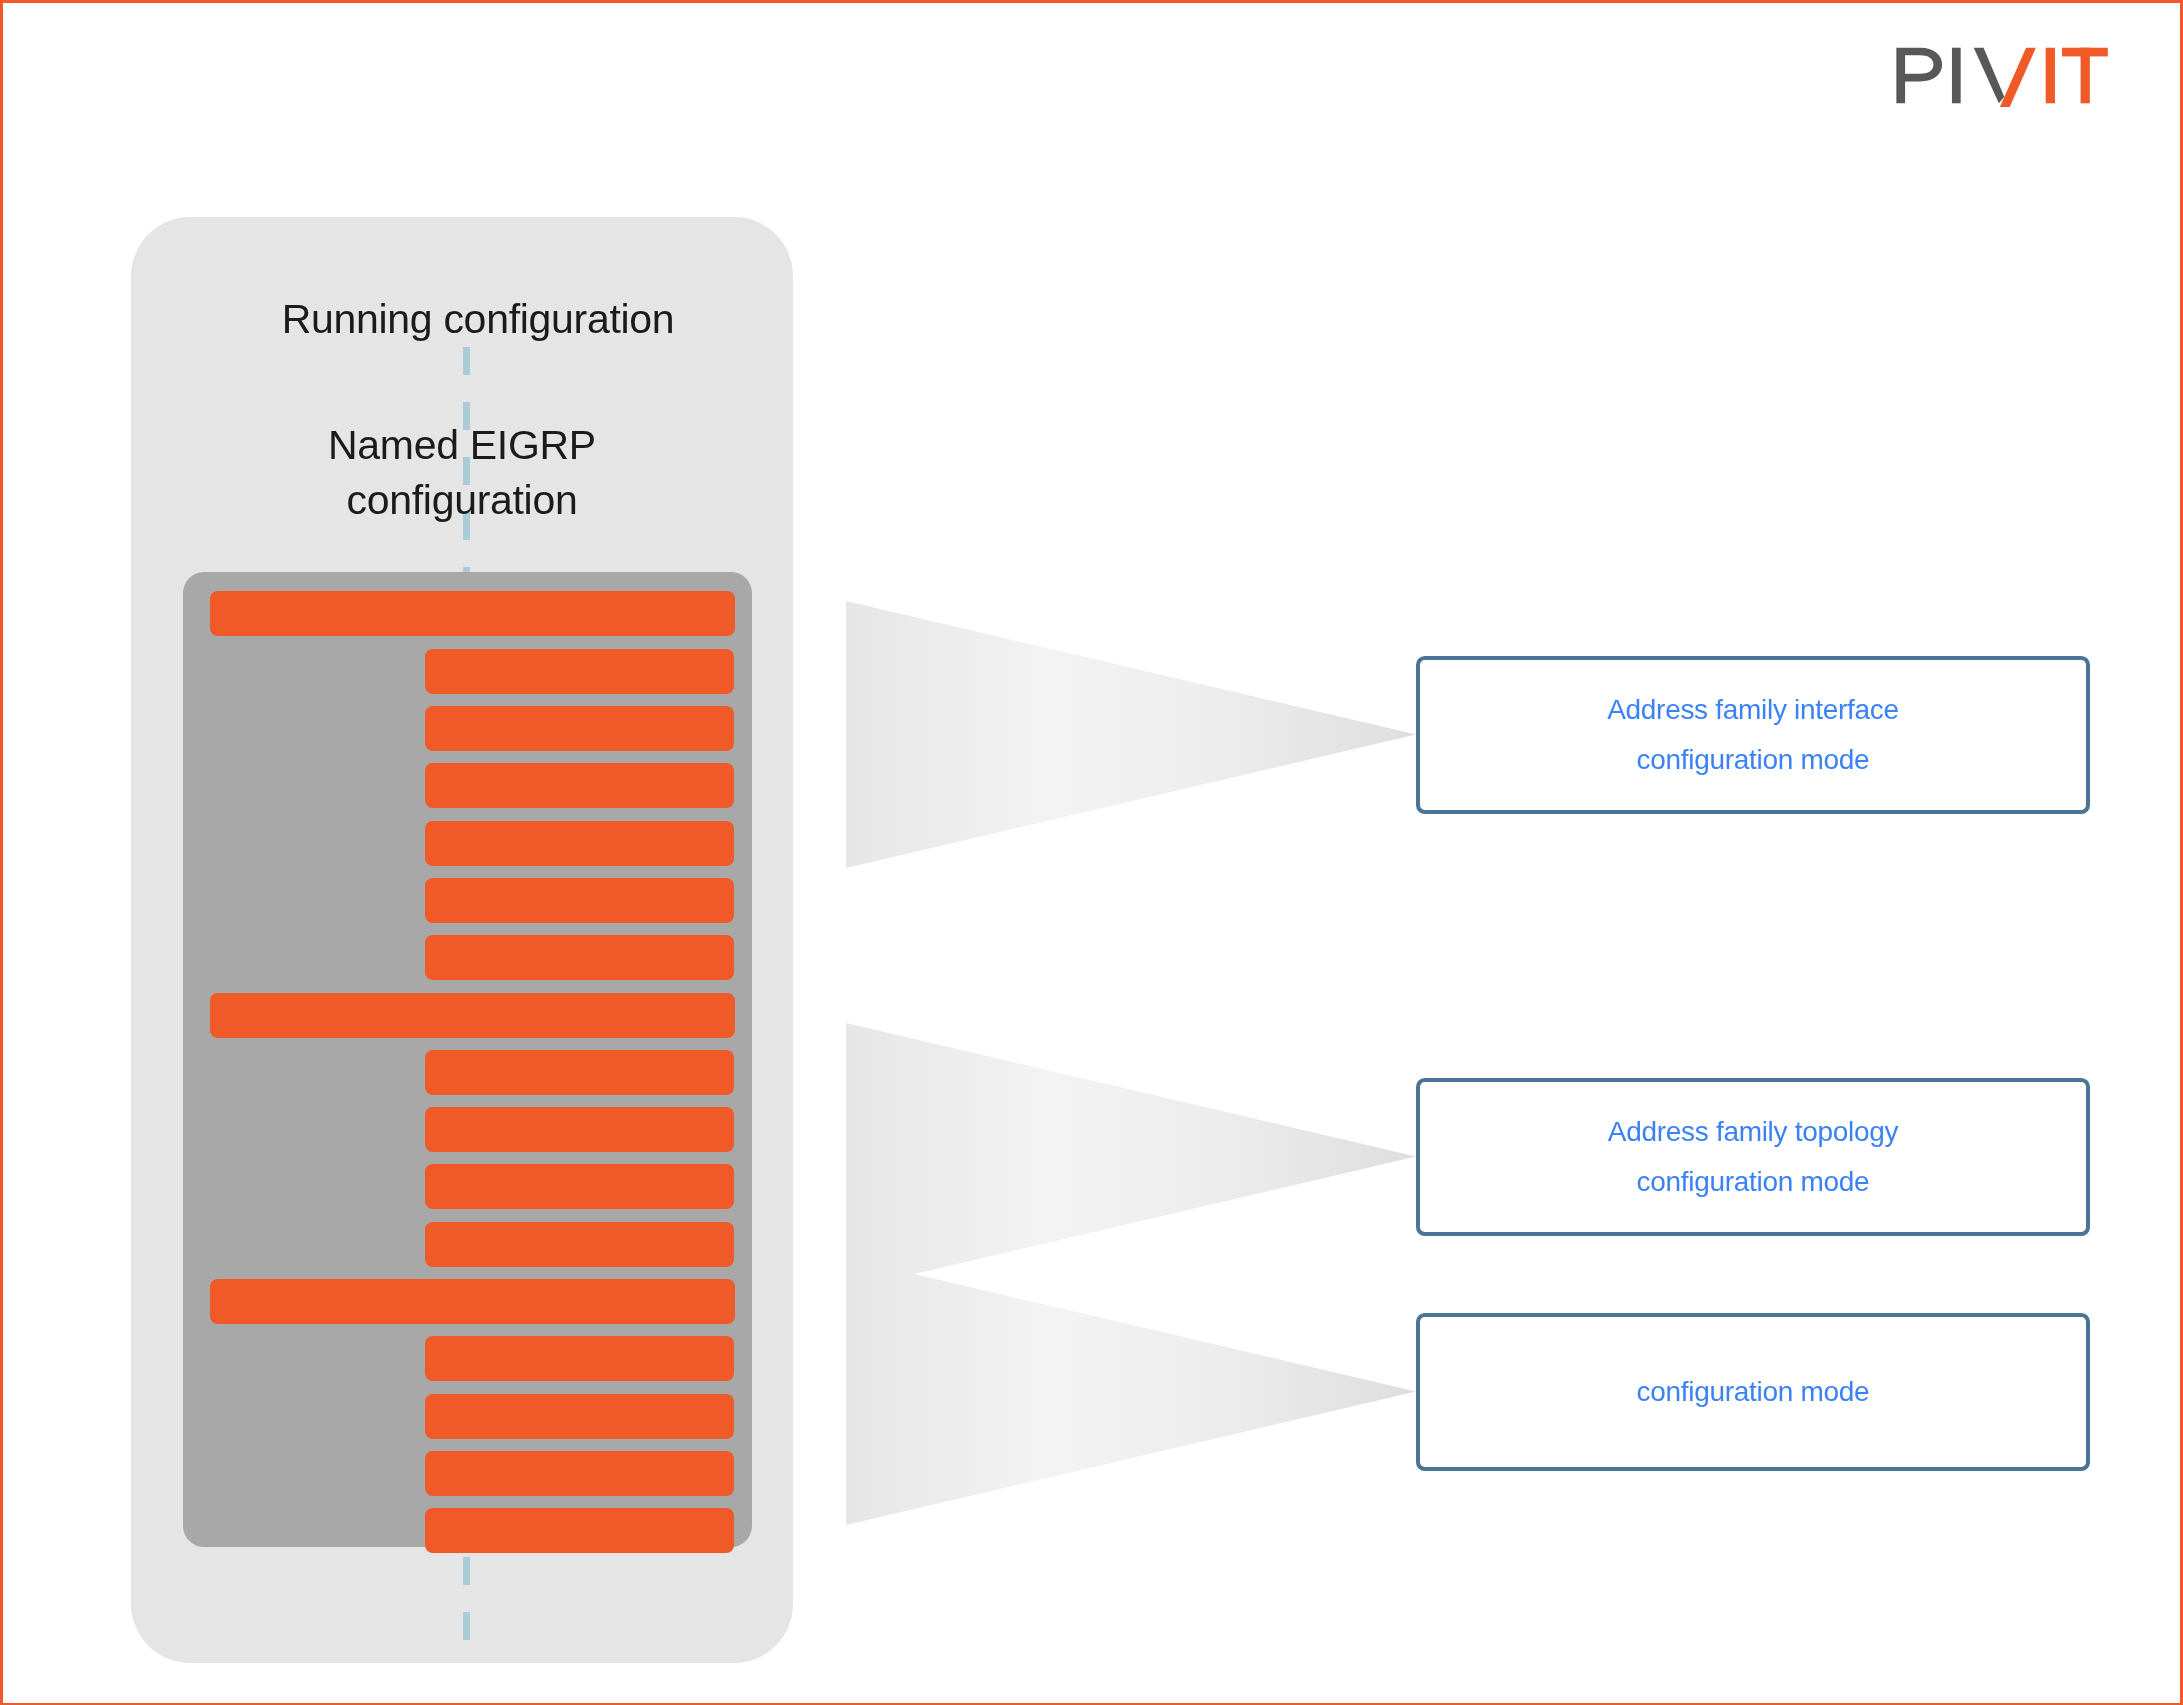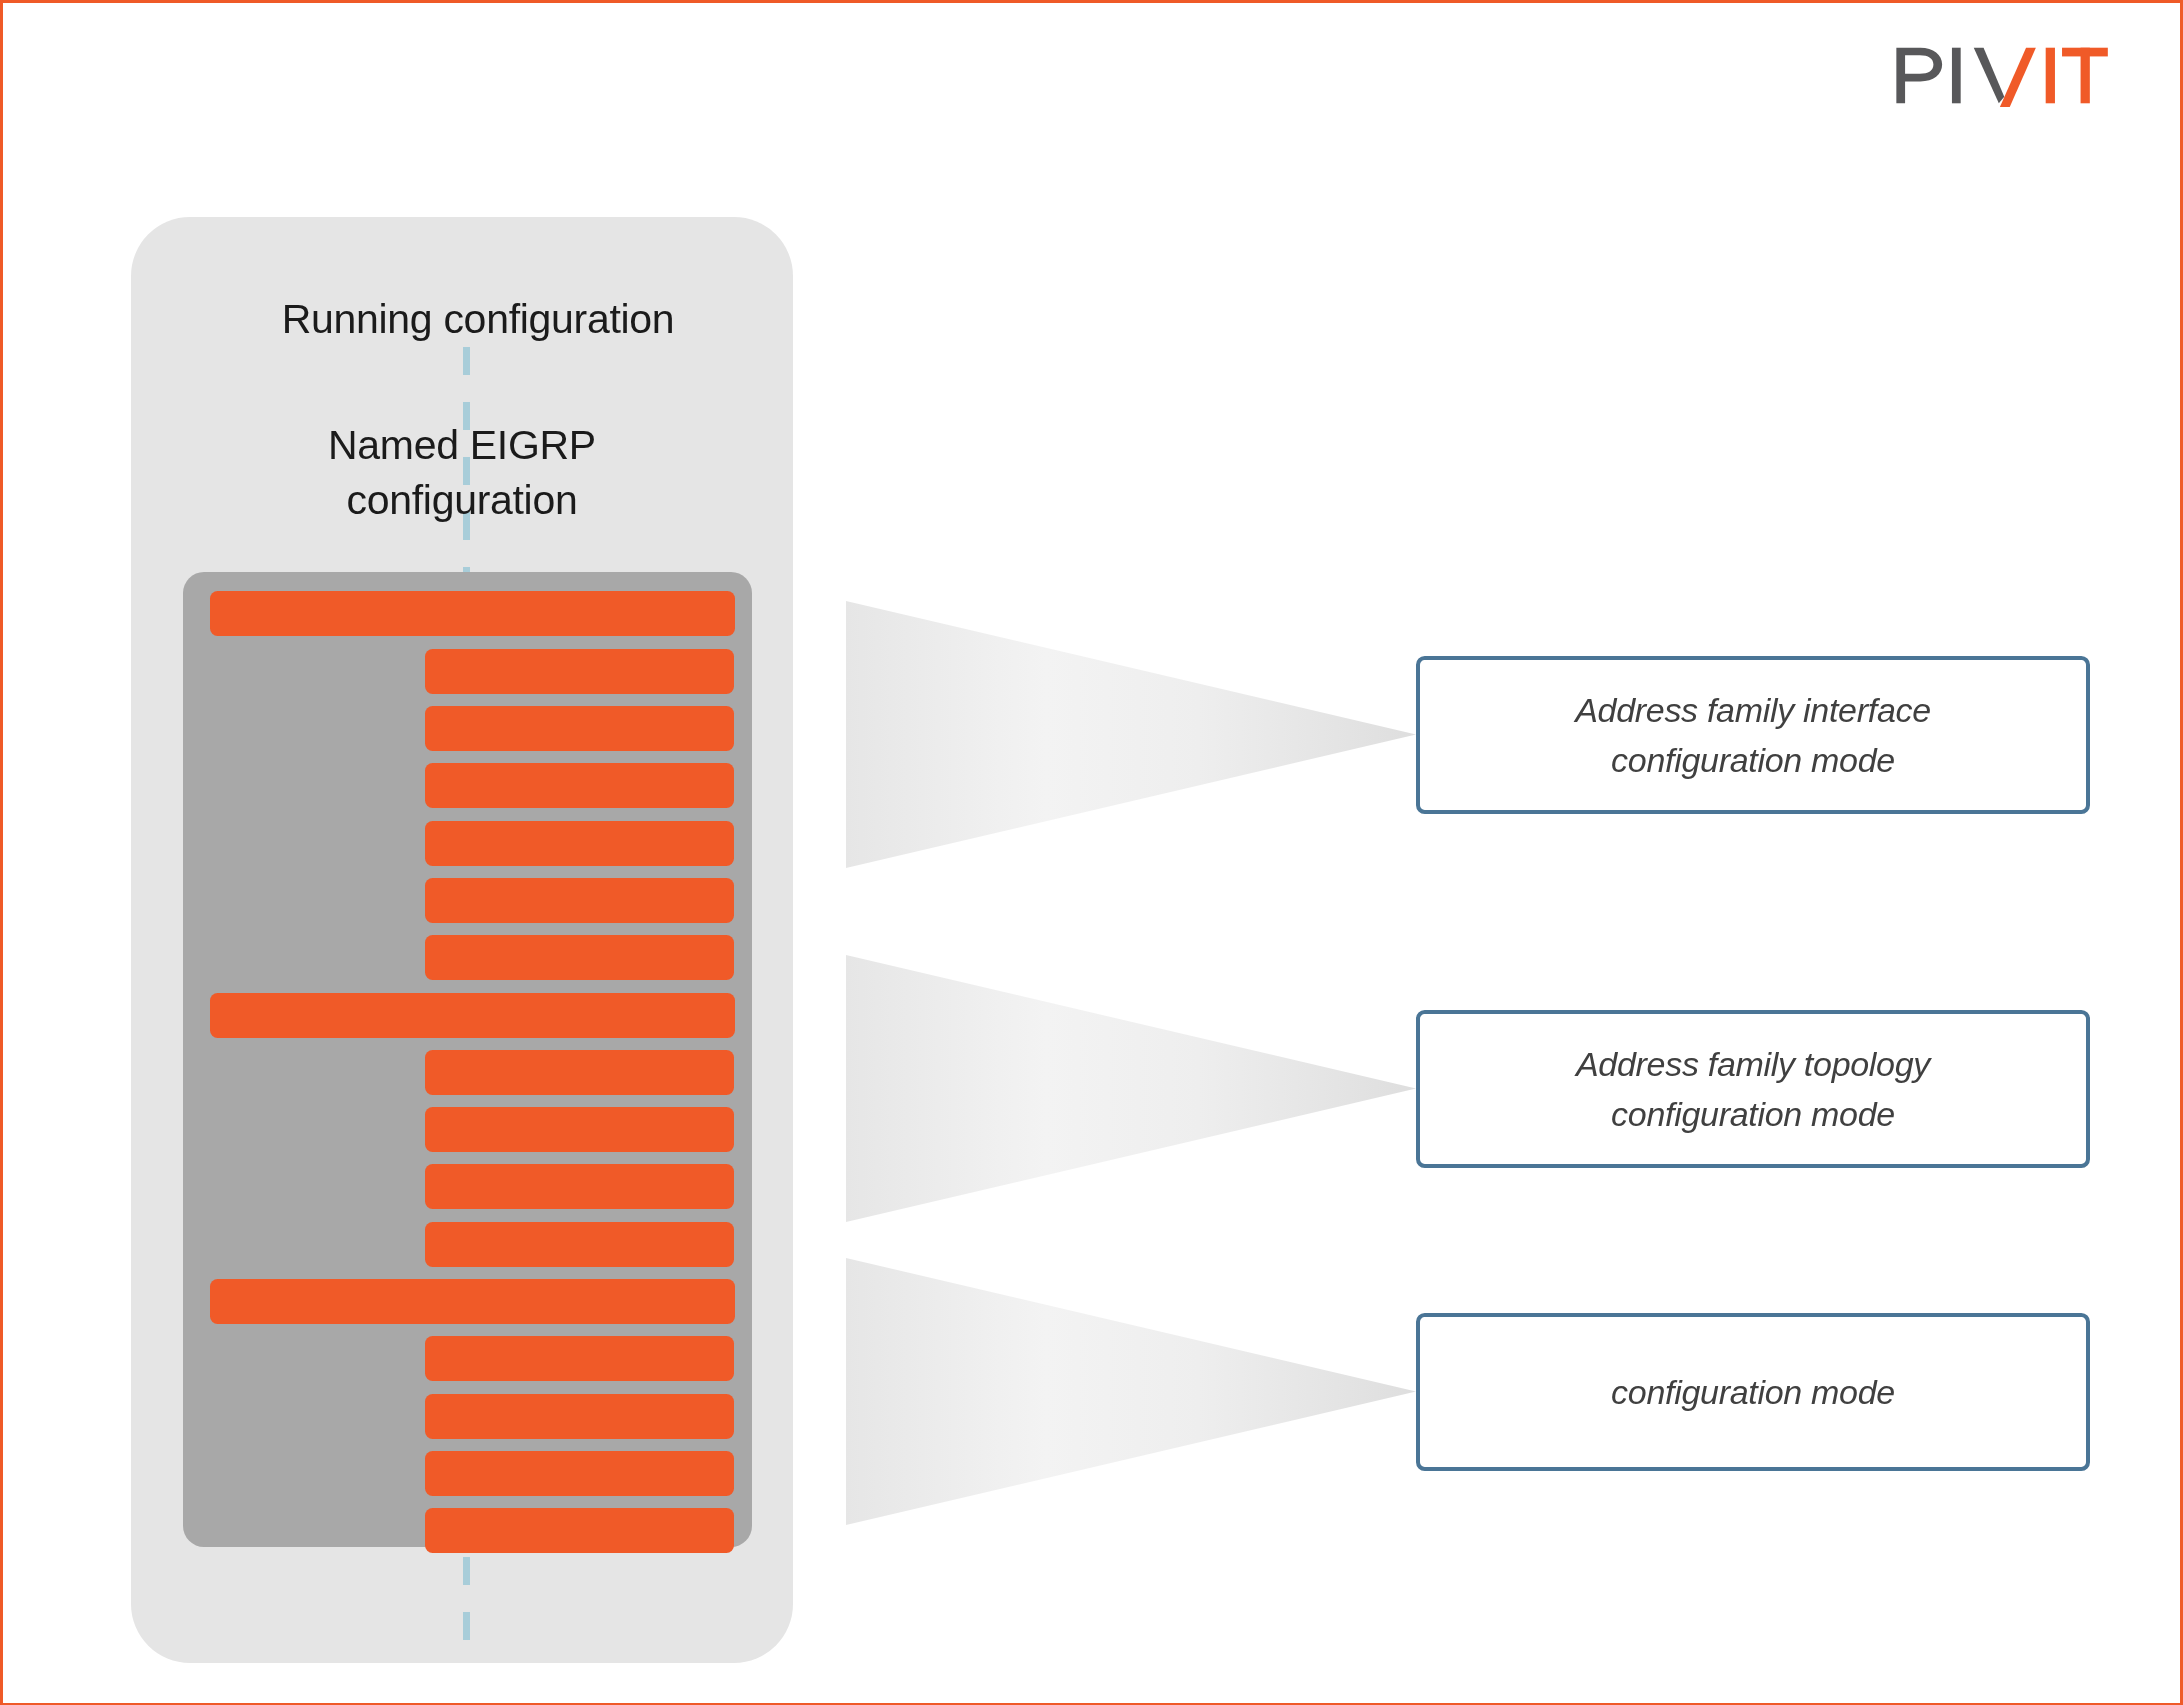--- a/index.html
+++ b/index.html
@@ -109,27 +109,26 @@
     box-sizing: border-box;
     border: 4.9px solid #4a7596;
     border-radius: 8.7px;
     background: #ffffff;
     display: flex;
     align-items: center;
     justify-content: center;
     text-align: center;
   }
   .callout-box .callout-text {
-    color: #404040;
-    font-size: 34px;
+    color: #3b82f6;
+    font-size: 28px;
     line-height: 50px;
     font-weight: 400;
     padding: 0 22px;
     letter-spacing: -0.3px;
-    font-style: italic;
   }
 </style>
 </head>
 <body>
 
 <div id="canvas">
 
   <div id="logo">
     <svg viewBox="0 0 400 130" width="218" height="71" aria-hidden="true">
 
@@ -195,21 +194,21 @@
       <polygon points="0,0 1045,245 0,490" fill="url(#g1)"></polygon>
     </svg>
     <div class="callout-box" style="top:55px;">
       <div class="callout-text">
         <div>Address family interface</div>
         <div>configuration mode</div>
       </div>
     </div>
   </div>
 
-  <div class="callout" style="left:843px; top:952px; width:1036px; height:267px;">
+  <div class="callout" style="left:843px; top:1020px; width:1036px; height:267px;">
     <svg class="callout-arrow" viewBox="0 0 1045 490" preserveAspectRatio="none">
       <defs>
         <linearGradient id="g2" x1="0" y1="0" x2="1" y2="0">
           <stop offset="0" stop-color="#e6e6e6"></stop>
           <stop offset="0.35" stop-color="#f3f3f3"></stop>
           <stop offset="0.62" stop-color="#eeeeee"></stop>
           <stop offset="0.86" stop-color="#e4e4e4"></stop>
           <stop offset="1" stop-color="#dedede"></stop>
         </linearGradient>
       </defs>

